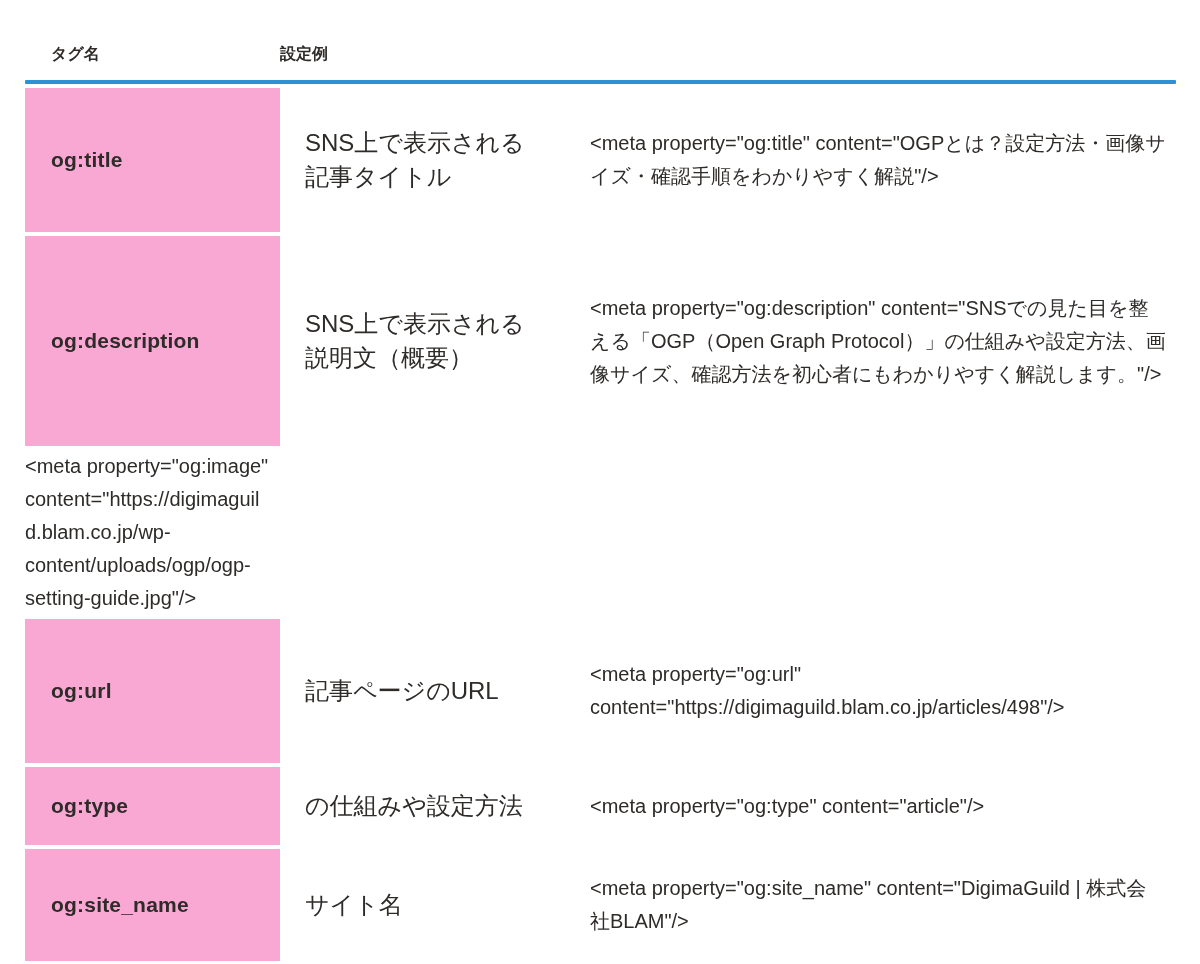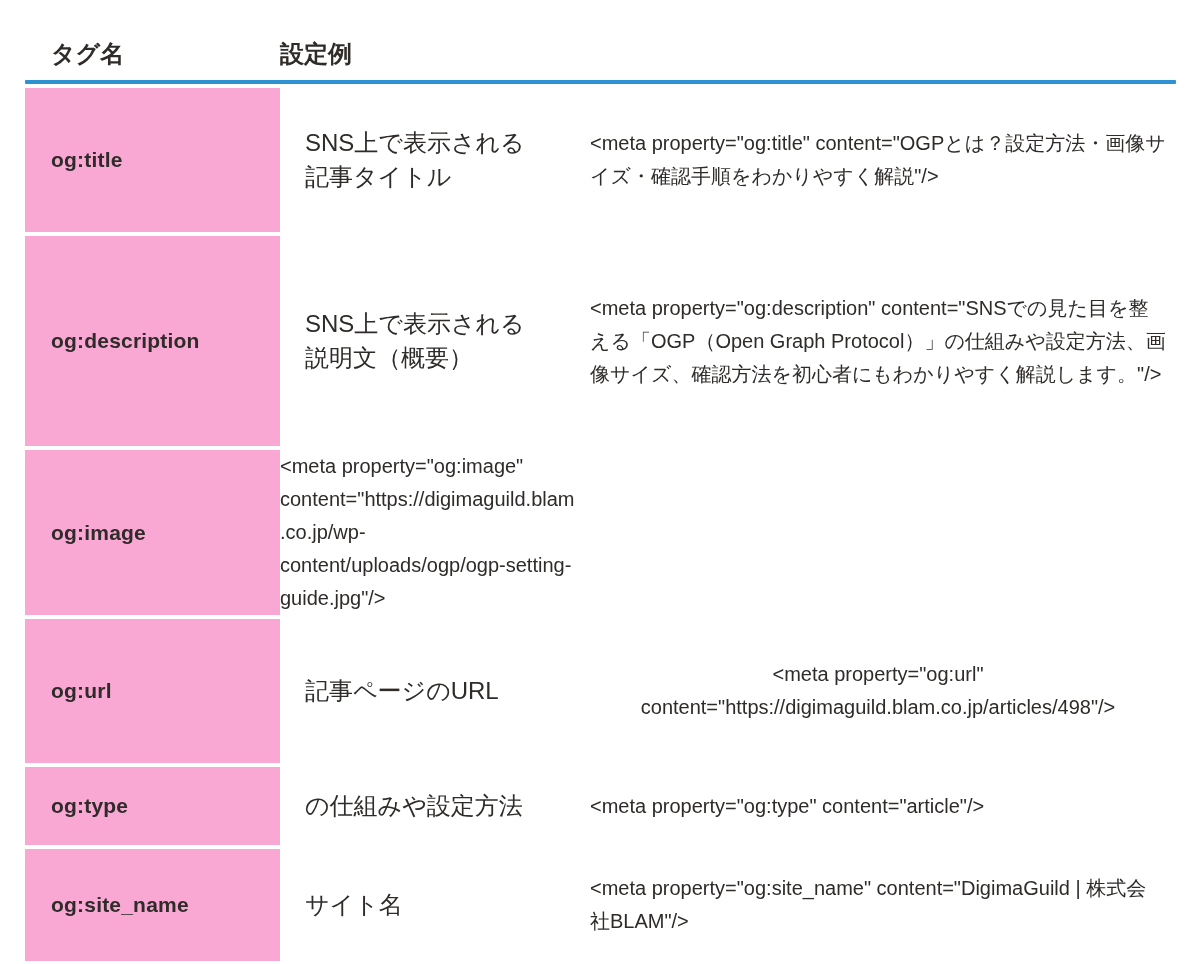--- a/index.html
+++ b/index.html
@@ -46,21 +46,21 @@
   }
   .col2 {
     padding-left: 25px;
     padding-right: 16px;
   }
   .col3 {
     padding-right: 10px;
   }
   .header-cell {
     font-weight: bold;
-    font-size: 24px;
+    font-size: 16px;
     background: none;
     font-family: Liberation Serif, serif;
   }
   .body-row .col1 {
     background: #f9a8d4;
     font-weight: bold;
     font-size: 21px;
     letter-spacing: 0.2px;
   }
   .desc {
@@ -77,21 +77,21 @@
   }
   .example-inner {
     min-width: 0;
     max-width: 586px;
     overflow-wrap: break-word;
   }
   
   .row-1 { min-height: 144px; }
   .row-2 { min-height: 210px; }
   .row-3 { min-height: 140px; }
-  .row-4 { min-height: 144px; text-align: center; }
+  .row-4 { min-height: 144px; }
   .row-5 { min-height: 78px;  }
   .row-6 { min-height: 112px; }
 </style>
 </head>
 <body>
 
 <div class="page">
   <div class="table">
 
     <div class="row header-row">
@@ -113,21 +113,20 @@
     <div class="row body-row row-2">
       <div class="cell col1">og:description</div>
       <div class="cell col2 desc">SNS上で表示される
 説明文（概要）</div>
       <div class="cell col3 example">
           <span class="example-inner">&lt;meta property="og:description" content="SNSでの見た目を整える「OGP（Open Graph Protocol）」の仕組みや設定方法、画像サイズ、確認方法を初心者にもわかりやすく解説します。"/&gt;</span>
         </div>
     </div>
 
     <div class="row body-row row-3">
-      <div class="cell col1">og:image</div>
       <div class="cell col3 example">
           <span class="example-inner">&lt;meta property="og:image" content="https://digimaguild.blam.co.jp/wp-content/uploads/ogp/ogp-setting-guide.jpg"/&gt;</span>
         </div>
     </div>
 
     <div class="row body-row row-4">
       <div class="cell col1">og:url</div>
       <div class="cell col2 desc">記事ページのURL</div>
       <div class="cell col3 example">
           <span class="example-inner">&lt;meta property="og:url" content="https://digimaguild.blam.co.jp/articles/498"/&gt;</span>

